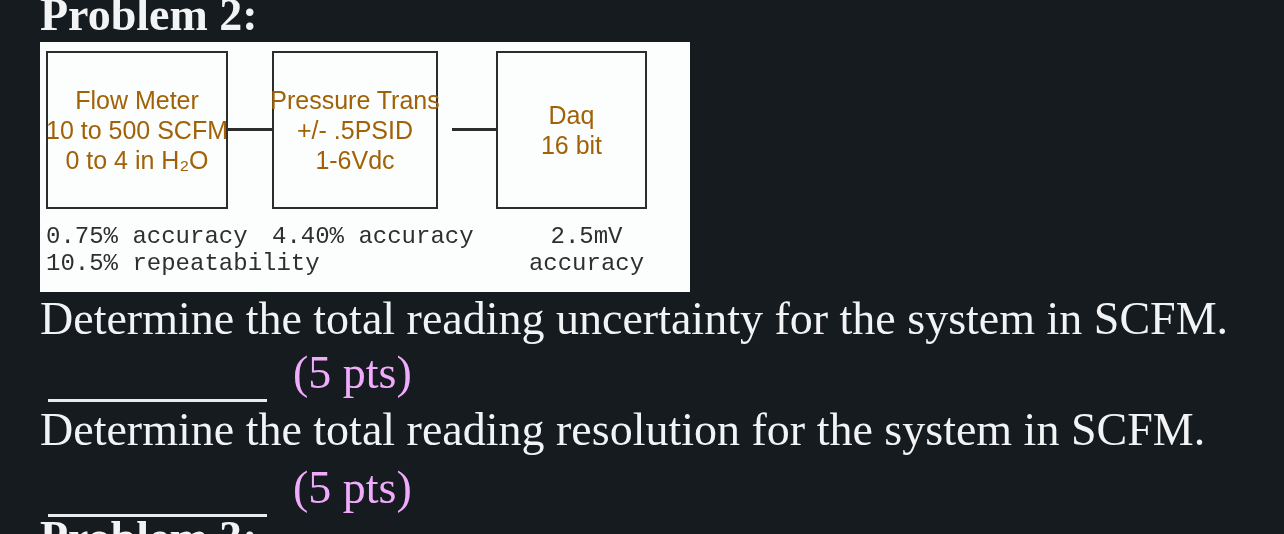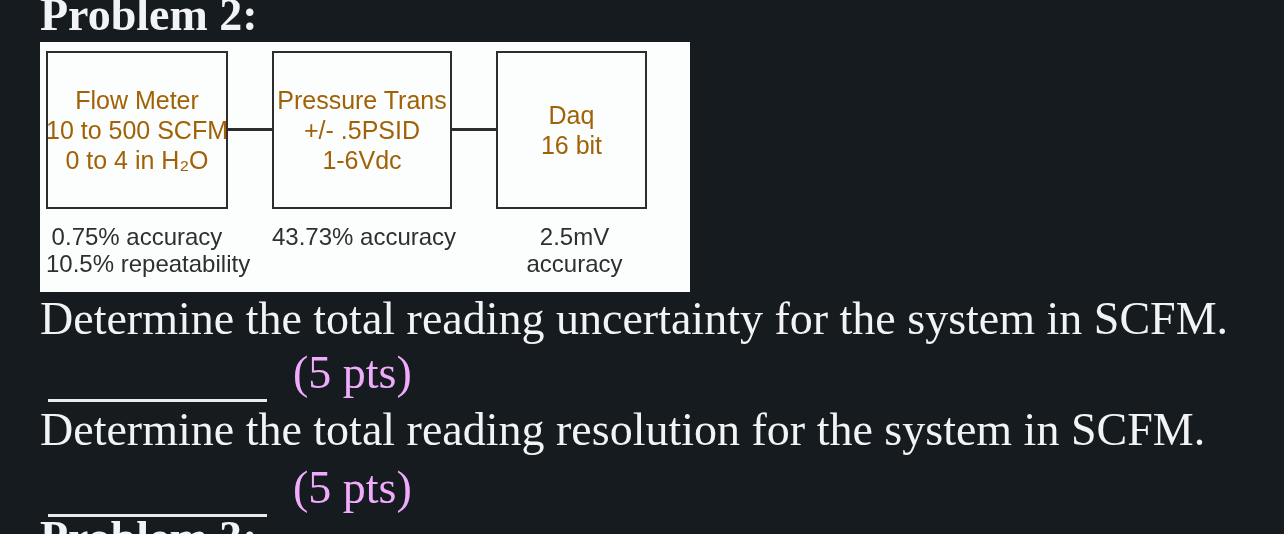--- a/index.html
+++ b/index.html
@@ -34,42 +34,42 @@
     justify-content: center;
     align-items: center;
     text-align: center;
     font-family: "Liberation Sans", "DejaVu Sans", sans-serif;
     font-size: 25px;
     line-height: 30px;
     color: #a16207;
     white-space: nowrap;
   }
   .box-1 { left: 6px;   width: 182px; }
-  .box-2 { left: 232px; width: 180px; }
+  .box-2 { left: 232px; width: 166px; }
   .box-3 { left: 456px; width: 151px; }
   .connector {
     position: absolute;
     top: 86px; height: 3px;
     background: #2d2d2d;
   }
   .conn-1 { left: 188px; width: 44px; }
   .conn-2 { left: 412px; width: 44px; }
   .note {
     position: absolute;
     top: 181px;
     text-align: center;
-    font-family: Liberation Sans, sans-serif;
+    font-family: Liberation Mono, monospace;
     font-size: 24px;
     line-height: 27px;
     color: #2f2f2f;
     white-space: nowrap;
   }
   .note-1 { left: 6px;   width: 182px; }
   .note-2 { left: 232px; width: 180px; }
-  .note-3 { left: 444px; width: 181px; }
+  .note-3 { left: 456px; width: 181px; }
   .qline {
     left: 40px;
     font: 46px/1 "Liberation Serif", serif;
     color: #f1f3f4;
     white-space: nowrap;
   }
   .q1 { top: 296px; }
   .q2 { top: 407px; }
   .pts {
     font: 46px/1 "Liberation Serif", serif;
@@ -120,21 +120,21 @@
     <div>Daq</div>
     <div>16 bit</div>
   </div>
 
   <div class="note note-1">
     <div>0.75% accuracy</div>
     <div>10.5% repeatability</div>
   </div>
 
   <div class="note note-2">
-    <div>43.73% accuracy</div>
+    <div>4.40% accuracy</div>
   </div>
 
   <div class="note note-3">
     <div>2.5mV</div>
     <div>accuracy</div>
   </div>
 
 </div>
 
 <div class="abs qline q1">Determine the total reading uncertainty for the system in SCFM.</div>

